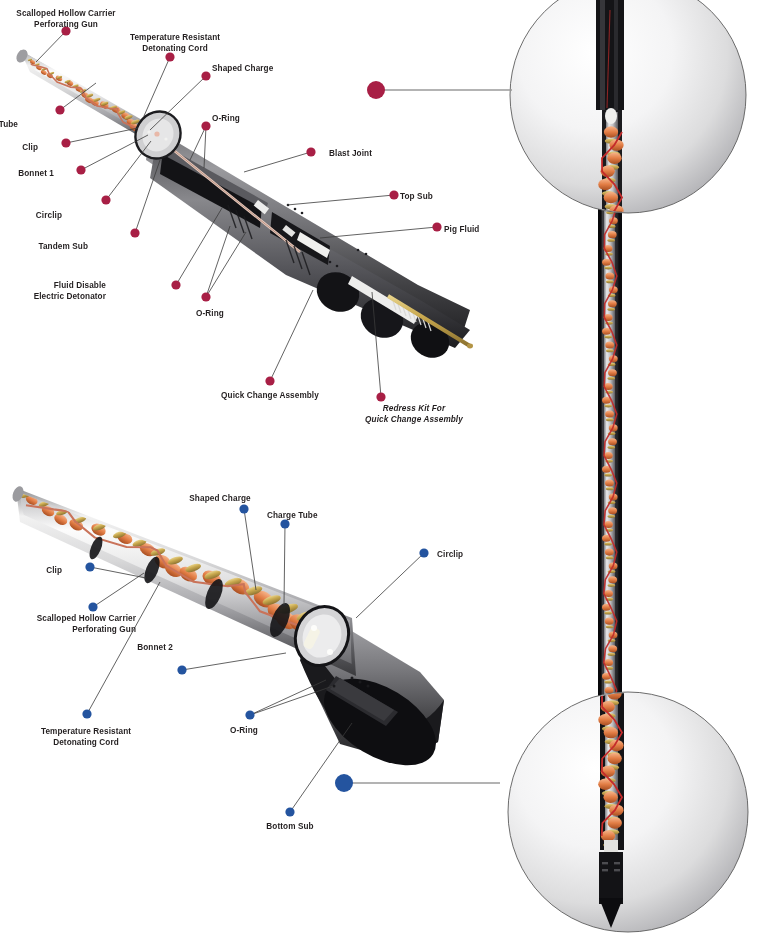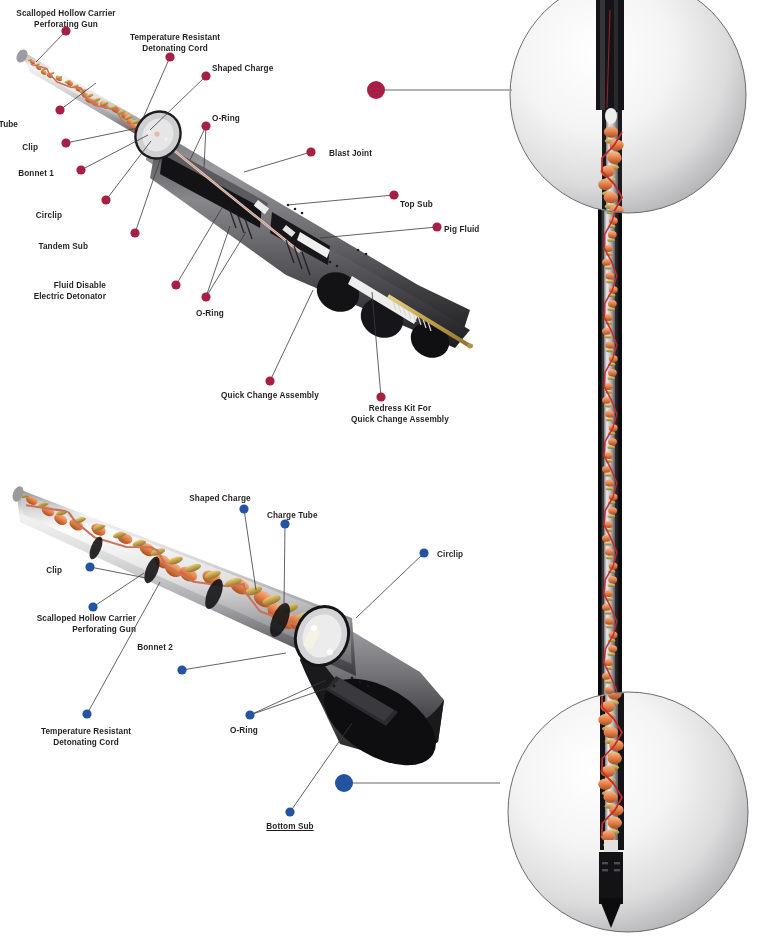--- a/index.html
+++ b/index.html
@@ -578,38 +578,38 @@
       <div class="lbl c" style="top: 8px; left: -24px; width: 180px;">Scalloped Hollow Carrier
 Perforating Gun</div>
       <div class="lbl c" style="top: 32px; left: 85px; width: 180px;">Temperature Resistant
 Detonating Cord</div>
       <div class="lbl l" style="top: 63px; left: 212px;">Shaped Charge</div>
       <div class="lbl r" style="top: 119px; left: -142px; width: 160px;">Charge Tube</div>
       <div class="lbl l" style="top: 113px; left: 212px;">O-Ring</div>
       <div class="lbl r" style="top: 142px; left: -122px; width: 160px;">Clip</div>
       <div class="lbl l" style="top: 148px; left: 317px; padding-left: 12px;">Blast Joint</div>
       <div class="lbl r" style="top: 168px; left: -106px; width: 160px;">Bonnet 1</div>
-      <div class="lbl l" style="top: 199px; left: 400px;">Top Sub</div>
+      <div class="lbl l" style="top: 191px; left: 400px;">Top Sub</div>
       <div class="lbl r" style="top: 210px; left: -98px; width: 160px;">Circlip</div>
       <div class="lbl l" style="top: 224px; left: 444px;">Pig Fluid</div>
       <div class="lbl r" style="top: 241px; left: -72px; width: 160px;">Tandem Sub</div>
       <div class="lbl r" style="top: 280px; left: -54px; width: 160px;">Fluid Disable
 Electric Detonator</div>
       <div class="lbl c" style="top: 308px; left: 120px; width: 180px;">O-Ring</div>
       <div class="lbl c" style="top: 390px; left: 180px; width: 180px;">Quick Change Assembly</div>
-      <div class="lbl c" style="top: 403px; left: 310px; width: 180px;">Redress Kit For
+      <div class="lbl c" style="top: 403px; left: 324px; width: 180px; font-style: italic;">Redress Kit For
 Quick Change Assembly</div>
     </div>
   <div id="labels-lower">
       <div class="lbl c" style="top: 493px; left: 130px; width: 180px;">Shaped Charge</div>
       <div class="lbl l" style="top: 510px; left: 267px;">Charge Tube</div>
       <div class="lbl l" style="top: 549px; left: 437px;">Circlip</div>
       <div class="lbl r" style="top: 565px; left: -98px; width: 160px;">Clip</div>
       <div class="lbl r" style="top: 613px; left: -24px; width: 160px;">Scalloped Hollow Carrier
 Perforating Gun</div>
       <div class="lbl r" style="top: 642px; left: 13px; width: 160px;">Bonnet 2</div>
       <div class="lbl l" style="top: 725px; left: 230px;">O-Ring</div>
       <div class="lbl c" style="top: 726px; left: -4px; width: 180px;">Temperature Resistant
 Detonating Cord</div>
-      <div class="lbl c" style="top: 821px; left: 200px; width: 180px; text-decoration: underline;">Bottom Sub</div>
+      <div class="lbl c" style="top: 821px; left: 200px; width: 180px;">Bottom Sub</div>
     </div>
 
 </div>
 
 </body></html>

